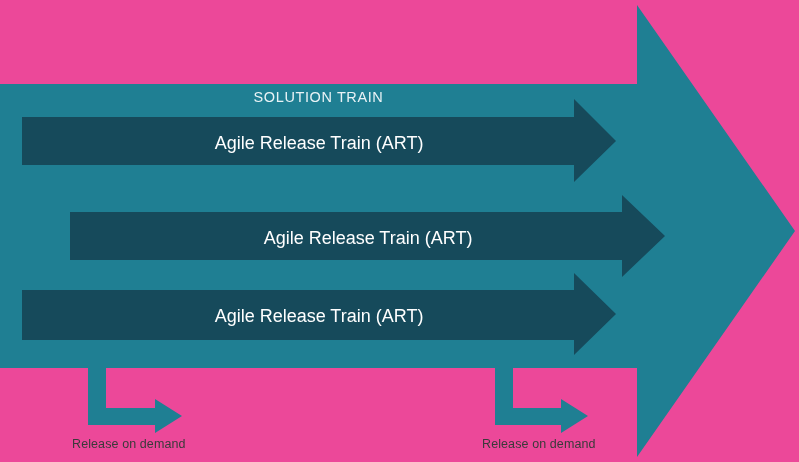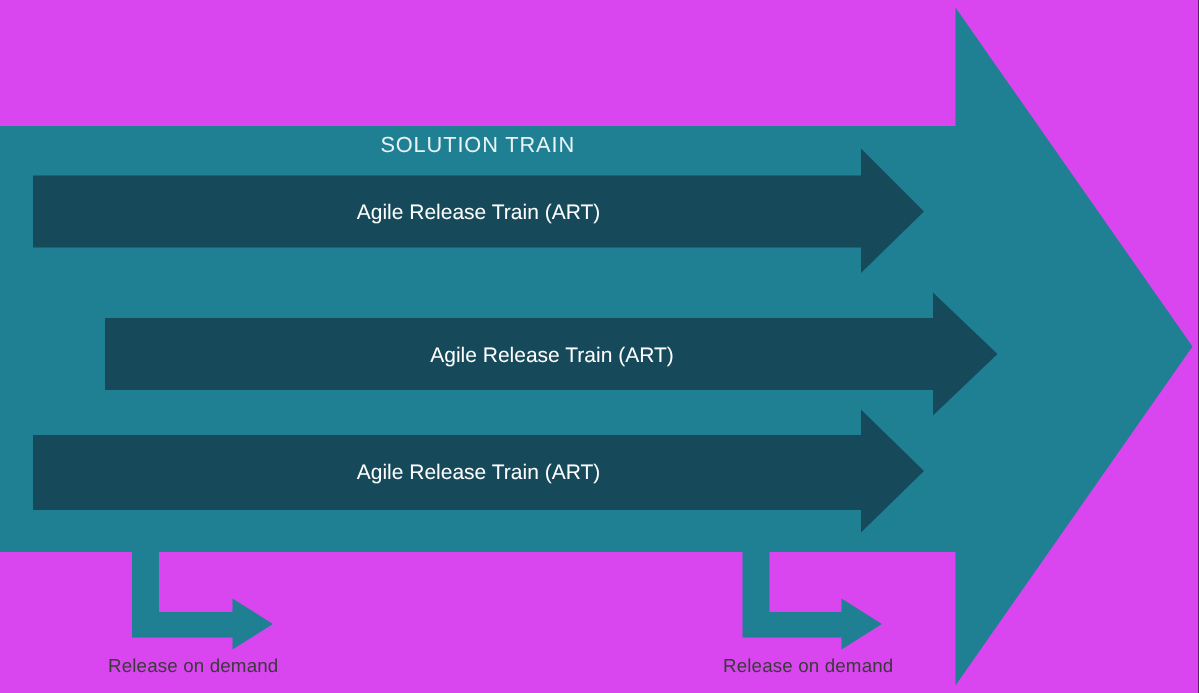--- a/index.html
+++ b/index.html
@@ -8,21 +8,21 @@
     padding: 0;
     background: #000000;
   }
   body {
     font-family: "Liberation Sans", sans-serif;
   }
   #stage {
     position: relative;
     width: 799px;
     height: 462px;
-    background: #d946ef;
+    background: #ec4899;
     overflow: hidden;
   }
   #diagram-svg {
     position: absolute;
     left: 0;
     top: 0;
     width: 799px;
     height: 462px;
     display: block;
   }
@@ -44,21 +44,21 @@
     top: 89px;
     width: 637px;
     text-align: center;
     color: #e9f3f6;
     font-size: 14.5px;
     letter-spacing: 0.6px;
     font-weight: 400;
   }
   .art-label {
     color: #ffffff;
-    font-size: 14px;
+    font-size: 18px;
     font-weight: 400;
     text-align: center;
   }
   .art-label-1 { left: 22px; top: 133px; width: 594px; }
   .art-label-2 { left: 70px; top: 228px; width: 596px; }
   .art-label-3 { left: 22px; top: 306px; width: 594px; }
   .rod-label {
     color: #3a3a3a;
     font-size: 12.5px;
     font-weight: 400;

